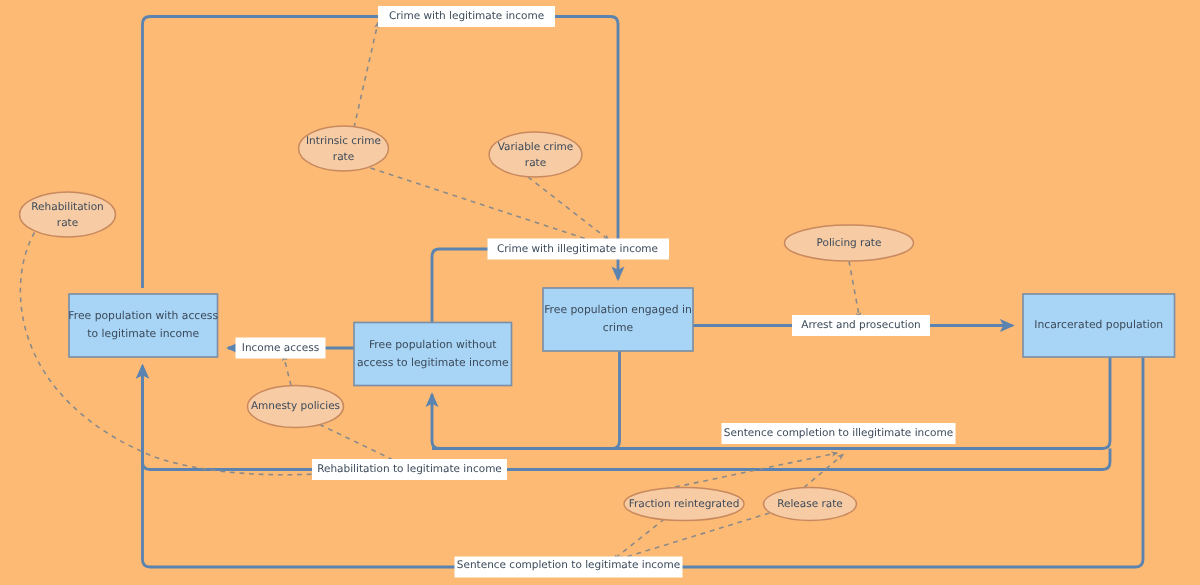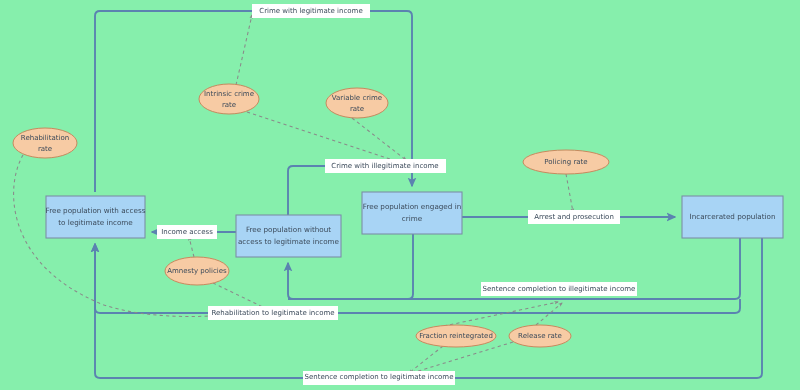--- a/index.html
+++ b/index.html
@@ -5,21 +5,21 @@
 <style>
   html, body {
     margin: 0;
     padding: 0;
     background: #ffffff;
   }
   #canvas {
     position: relative;
     width: 800px;
     height: 390px;
-    background: #86efac;
+    background: #fdba74;
     font-family: "DejaVu Sans", sans-serif;
     overflow: hidden;
   }
   #canvas svg {
     position: absolute;
     top: 0;
     left: 0;
     width: 800px;
     height: 390px;
   }

